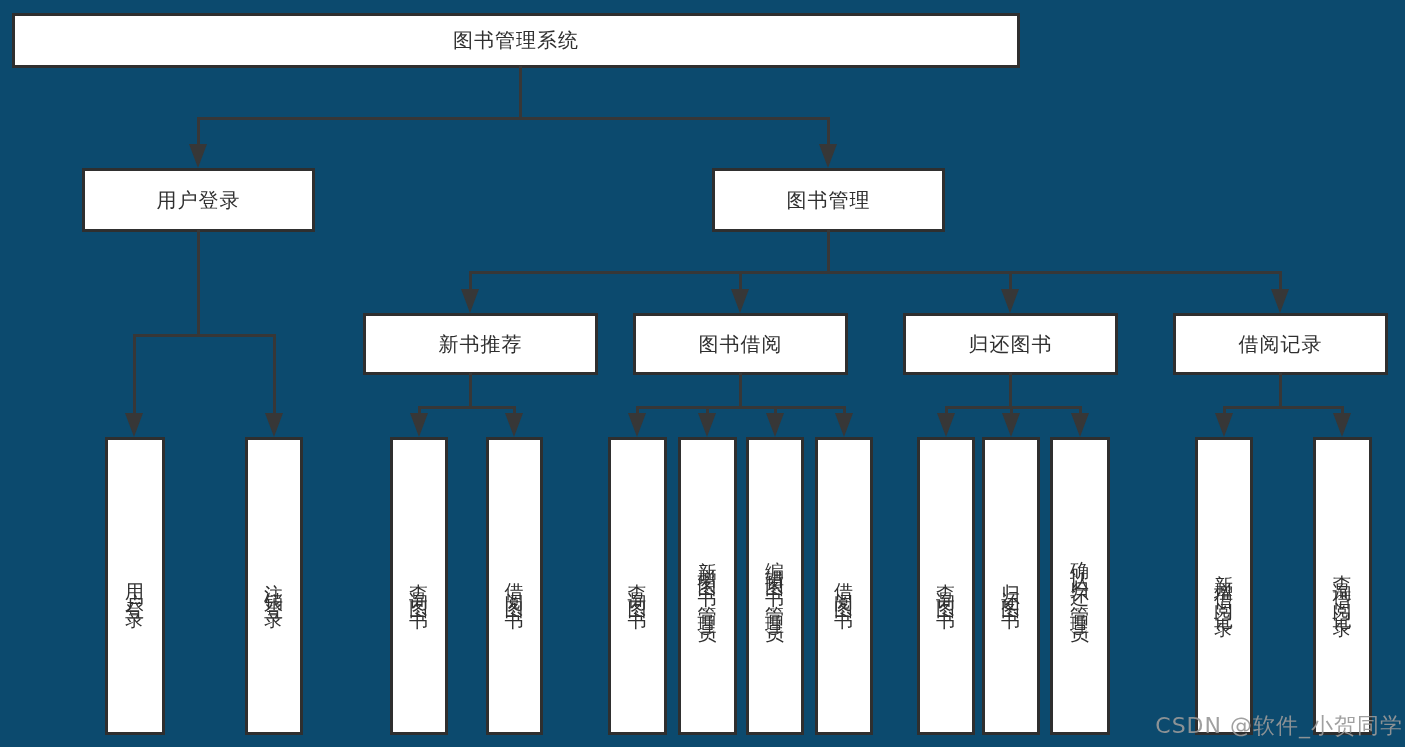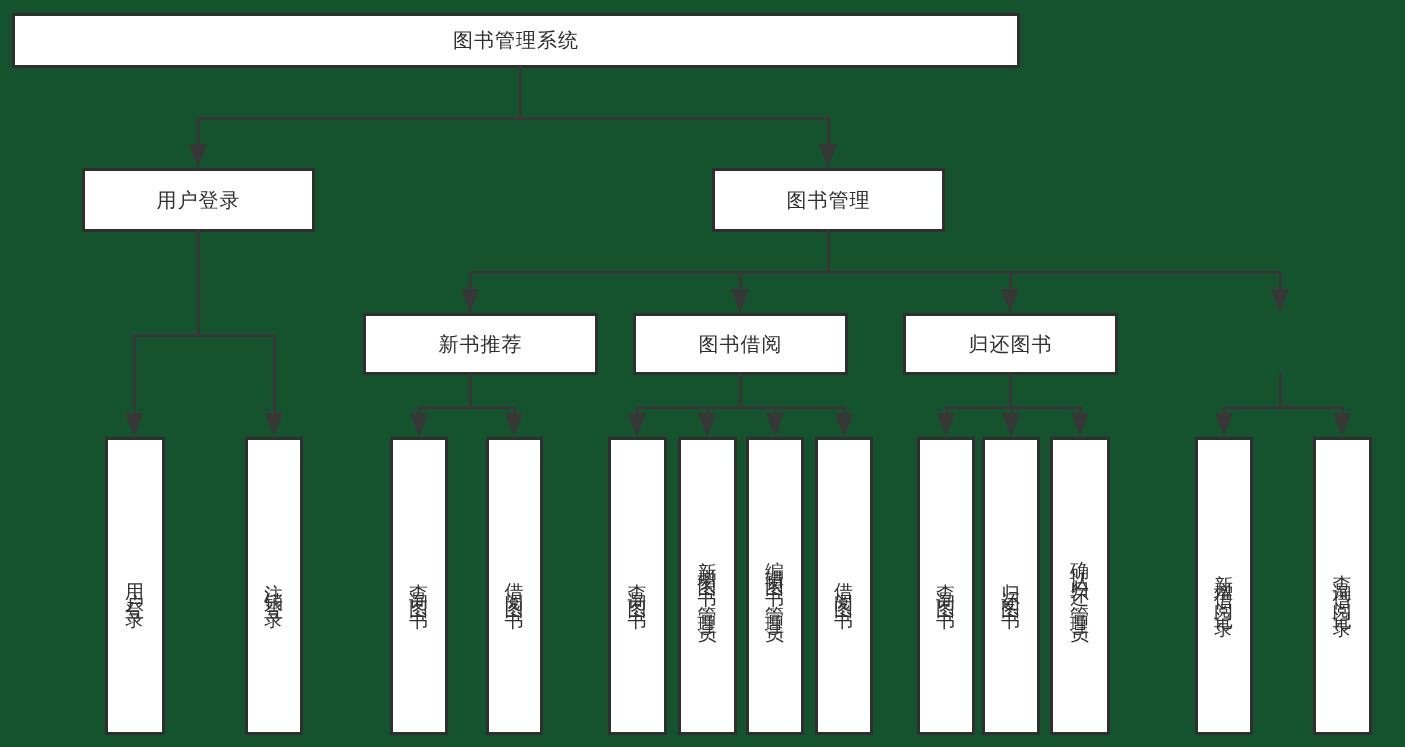--- a/index.html
+++ b/index.html
@@ -1,17 +1,17 @@
 <!DOCTYPE html>
 <html><head>
 <meta charset="utf-8">
 <style>
   html,body{margin:0;padding:0;background:#ffffff;}
   .stage{
-    position:relative;width:1405px;height:747px;background:#14532d;overflow:hidden;
+    position:relative;width:1405px;height:747px;background:#0c4a6e;overflow:hidden;
     font-family:"DejaVu Sans","Liberation Sans",sans-serif;color:#2f2f2f;
   }
   .box{
     position:absolute;box-sizing:border-box;border:3px solid #2f2f2f;background:#ffffff;
     display:flex;align-items:center;justify-content:center;
   }
   .box-h span{font-size:20px;letter-spacing:1px;white-space:nowrap;}
   .box-v span{
     writing-mode:vertical-rl;text-orientation:mixed;
     font-size:19px;letter-spacing:9px;line-height:1;white-space:nowrap;
@@ -45,20 +45,23 @@
   </div>
 
   <div class="box box-h" style="left:363px;top:313px;width:235px;height:62px;">
     <span>新书推荐</span>
   </div>
   <div class="box box-h" style="left:633px;top:313px;width:215px;height:62px;">
     <span>图书借阅</span>
   </div>
   <div class="box box-h" style="left:903px;top:313px;width:215px;height:62px;">
     <span>归还图书</span>
+  </div>
+  <div class="box box-h" style="left:1173px;top:313px;width:215px;height:62px;">
+    <span>借阅记录</span>
   </div>
 
   <div class="box box-v" style="left:105px;top:437px;width:60px;height:298px;">
     <span>用户登录</span>
   </div>
   <div class="box box-v" style="left:245px;top:437px;width:58px;height:298px;">
     <span>注销登录</span>
   </div>
 
   <div class="box box-v" style="left:390px;top:437px;width:58px;height:298px;">
@@ -150,14 +153,15 @@
   <div class="vline" style="left:1079px;top:406px;height:10px;"></div>
   <div class="arrowhead" style="left:1071px;top:413px;"></div>
 
   <div class="vline" style="left:1279px;top:373px;height:36px;"></div>
   <div class="hline" style="left:1223px;top:406px;width:120px;"></div>
   <div class="vline" style="left:1223px;top:406px;height:10px;"></div>
   <div class="arrowhead" style="left:1215px;top:413px;"></div>
   <div class="vline" style="left:1341px;top:406px;height:10px;"></div>
   <div class="arrowhead" style="left:1333px;top:413px;"></div>
 
+  <div class="watermark">CSDN @软件_小贺同学</div>
 
 </div>
 
 </body></html>

